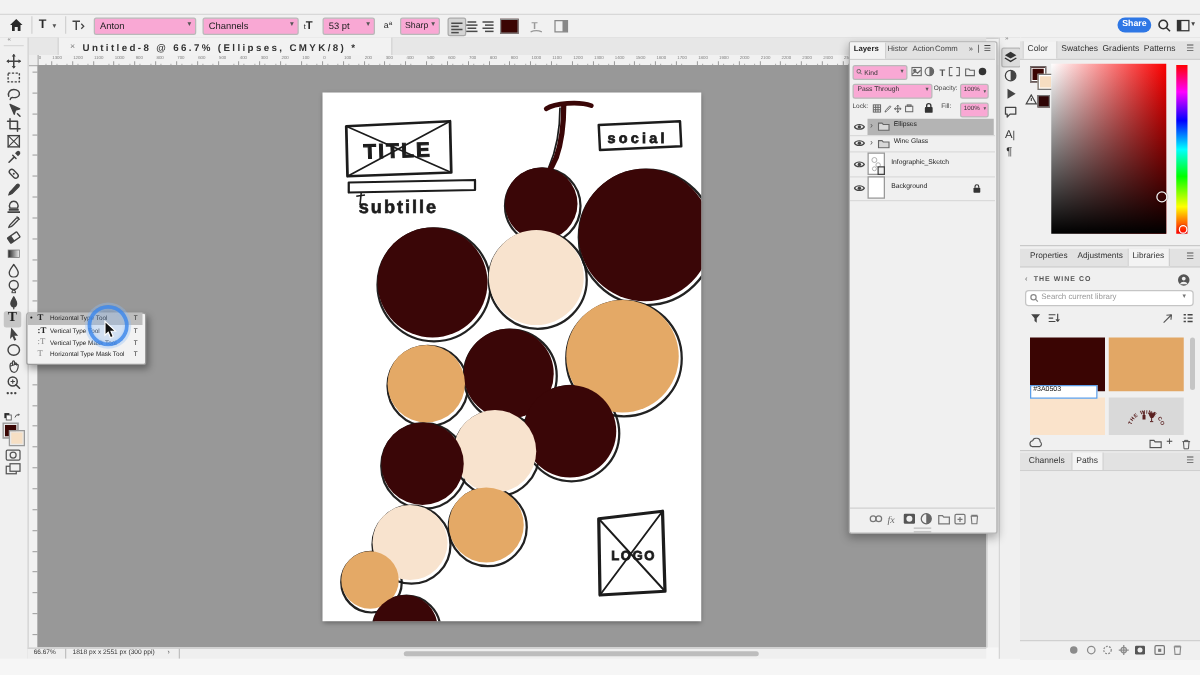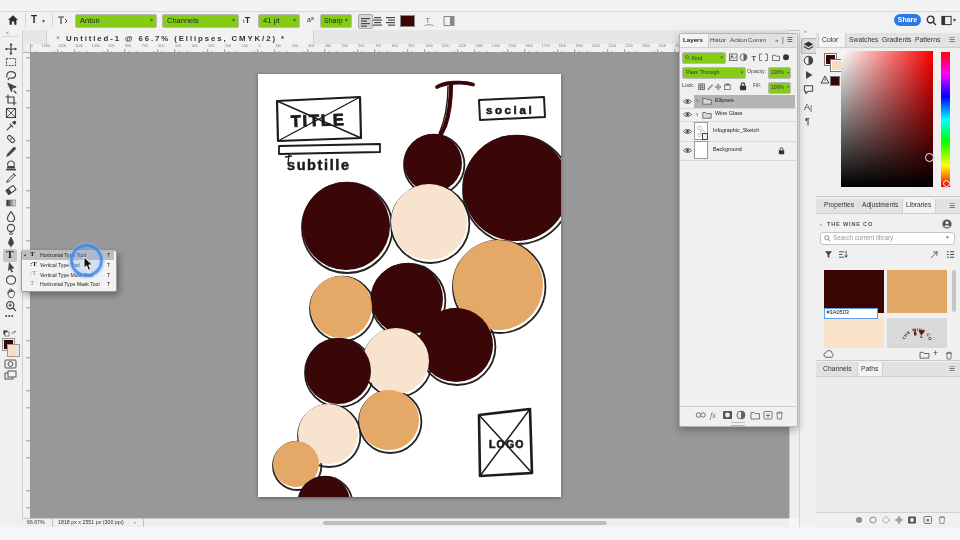--- a/index.html
+++ b/index.html
@@ -1,19 +1,19 @@
 <!DOCTYPE html>
 <html><head><meta charset="utf-8">
 <style>
   html,body{margin:0;padding:0;}
   body{width:960px;height:540px;overflow:hidden;background:#f6f6f6;
        font-family:"Liberation Sans",sans-serif;-webkit-font-smoothing:antialiased;}
   .abs{position:absolute;font-size:0;line-height:1.05;}
   .app{position:absolute;left:0;top:0;width:960px;height:540px;}
-  .box{background:#84cc16;border:1px solid #b9b9b9;border-radius:2px;color:#333;}
+  .box{background:#f9a8d4;border:1px solid #b9b9b9;border-radius:2px;color:#333;}
   svg{display:block;}
 </style></head><body>
 <div class="app">
 
 <div class="abs" style="left:0;top:0;width:960px;height:11px;background:#f2f2f2;border-bottom:1px solid #d8d8d8;"></div>
 <div class="abs" style="left:0;top:12px;width:960px;height:18px;background:#f1f1f1;border-bottom:1px solid #c9c9c9;"></div>
 
 <svg class="abs" style="left:7px;top:14px" width="12" height="12" viewBox="0 0 12 12">
  <path d="M6 1.2 L11 6 H9.4 V10.8 H7.2 V7.5 H4.8 V10.8 H2.6 V6 H1 Z" fill="#2b2b2b"></path>
 </svg>
@@ -28,21 +28,21 @@
 <div class="abs box" style="left:75px;top:14px;width:80px;height:12px;">
       <div class="abs" style="left:4px;top:1.75px;font-size:7.5px;color:#222;white-space:nowrap;">Anton</div>
       <div class="abs" style="right:3px;top:2.0px;font-size:6px;color:#555;">▾</div>
     </div>
     <div class="abs box" style="left:162px;top:14px;width:75px;height:12px;">
       <div class="abs" style="left:4px;top:1.75px;font-size:7.5px;color:#222;white-space:nowrap;">Channels</div>
       <div class="abs" style="right:3px;top:2.0px;font-size:6px;color:#555;">▾</div>
     </div>
     <div class="abs" style="left:243px;top:16px;font-size:8px;color:#2b2b2b;"><span style="font-size:6px;">t</span><b style="font-size:9px;">T</b></div>
     <div class="abs box" style="left:258px;top:14px;width:40px;height:12px;">
-      <div class="abs" style="left:4px;top:1.75px;font-size:7.5px;color:#222;white-space:nowrap;">41 pt</div>
+      <div class="abs" style="left:4px;top:1.75px;font-size:7.5px;color:#222;white-space:nowrap;">53 pt</div>
       <div class="abs" style="right:3px;top:2.0px;font-size:6px;color:#555;">▾</div>
     </div>
     <div class="abs" style="left:307px;top:16px;font-size:8px;color:#2b2b2b;"><span style="font-size:7px;">a</span><span style="font-size:5px;vertical-align:2px;">a</span></div>
     <div class="abs box" style="left:320px;top:14px;width:30px;height:12px;">
       <div class="abs" style="left:3px;top:2.0px;font-size:7px;color:#222;white-space:nowrap;">Sharp</div>
       <div class="abs" style="right:3px;top:2.0px;font-size:6px;color:#555;">▾</div>
     </div>
     <div class="abs" style="left:358px;top:14px;width:13px;height:13px;background:#d4d4d4;border:1px solid #aaa;border-radius:2px;">
       <svg width="11" height="12" viewBox="0 0 11 12" style="margin:0.5px 0 0 0.5px">
         <rect x="1" y="2" width="9" height="1.2" fill="#4a4a4a"></rect>
@@ -83,21 +83,21 @@
     </svg>
 <svg class="abs" style="left:941px;top:15px" width="11" height="11" viewBox="0 0 11 11">
  <rect x="0.9" y="1.4" width="9.2" height="8.2" fill="none" stroke="#333" stroke-width="1"></rect>
  <rect x="0.9" y="1.4" width="3.2" height="8.2" fill="#333"></rect>
     </svg>
 <div class="abs" style="left:953px;top:17px;font-size:6px;color:#444;">▾</div>
 
 <div class="abs" style="left:22px;top:30px;width:767px;height:14px;background:#e7e7e7;border-bottom:1px solid #cfcfcf;"></div>
 <div class="abs" style="left:46px;top:30px;width:266px;height:14px;background:#f2f2f2;border-left:1px solid #d0d0d0;border-right:1px solid #d0d0d0;"></div>
 <div class="abs" style="left:56px;top:34px;font-size:7px;color:#777;">×</div>
-<div class="abs" style="left:66px;top:35px;font-size:7.8px;letter-spacing:1.9px;font-weight:bold;color:#333;white-space:nowrap;">Untitled-1 @ 66.7% (Ellipses, CMYK/2) *</div>
+<div class="abs" style="left:66px;top:35px;font-size:7.8px;letter-spacing:1.9px;font-weight:bold;color:#333;white-space:nowrap;">Untitled-8 @ 66.7% (Ellipses, CMYK/8) *</div>
 
 <div class="abs" style="left:22px;top:44px;width:767px;height:8px;background:#f1f1f1;border-bottom:1px solid #b3b3b3;"></div>
 <div class="abs" style="left:23px;top:49px;width:766px;height:3px;background-image:repeating-linear-gradient(to right,#999 0px,#999 0.8px,transparent 0.8px,transparent 16.667px);background-position:1.2px 0;"></div>
 <div class="abs" style="left:23px;top:50.5px;width:766px;height:1.5px;background-image:repeating-linear-gradient(to right,#aaa 0px,#aaa 0.7px,transparent 0.7px,transparent 8.333px);background-position:5.4px 0;"></div>
 <div class="abs" style="left:25.2px;top:44.5px;font-size:3.5px;color:#808080;">1400</div>
     <div class="abs" style="left:41.8px;top:44.5px;font-size:3.5px;color:#808080;">1300</div>
     <div class="abs" style="left:58.5px;top:44.5px;font-size:3.5px;color:#808080;">1200</div>
     <div class="abs" style="left:75.2px;top:44.5px;font-size:3.5px;color:#808080;">1100</div>
     <div class="abs" style="left:91.8px;top:44.5px;font-size:3.5px;color:#808080;">1000</div>
     <div class="abs" style="left:108.5px;top:44.5px;font-size:3.5px;color:#808080;">900</div>

